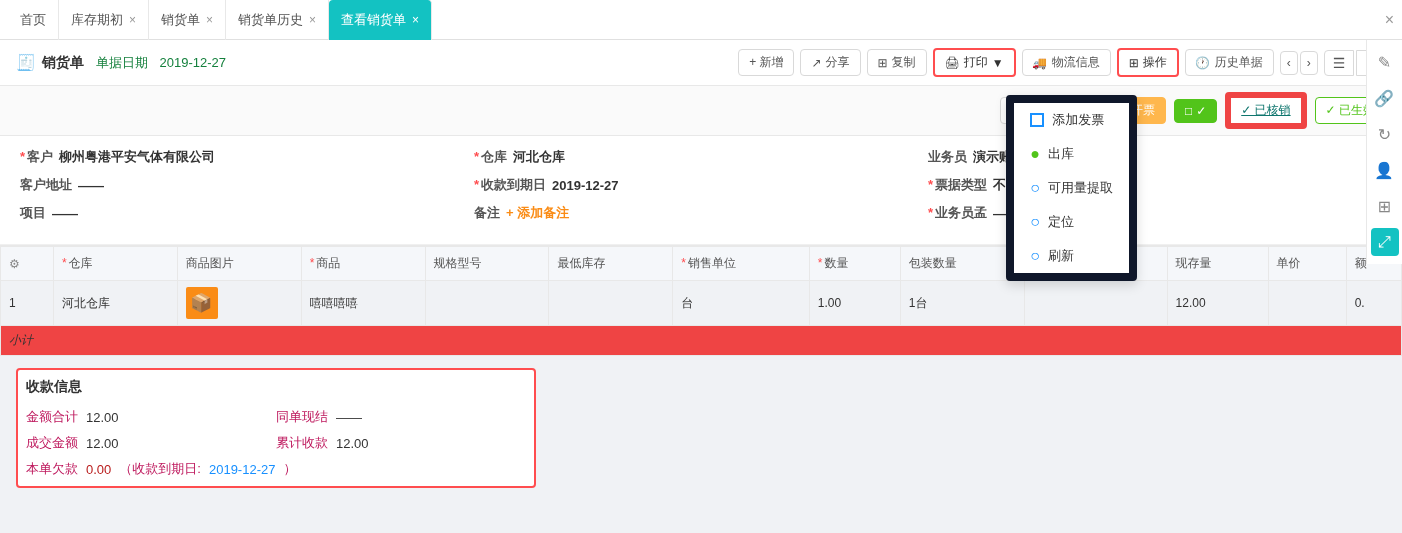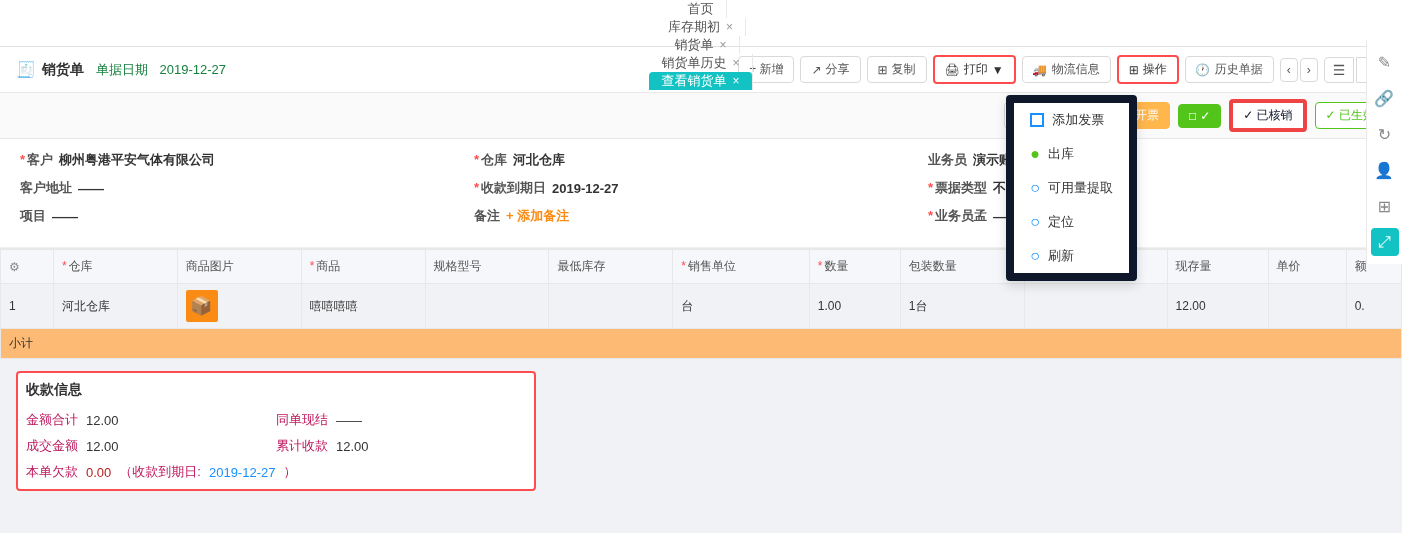--- a/index.html
+++ b/index.html
@@ -2,21 +2,21 @@
 <html><head>
   <meta charset="utf-8">
   <style>
     * { box-sizing: border-box; margin: 0; padding: 0; }
     body { font-family: 'Microsoft YaHei', Arial, sans-serif; font-size: 13px; background: #f0f2f5; color: #333; }
 
     
     .tab-bar {
       display: flex; align-items: center; background: #fff;
       border-bottom: 1px solid #e0e0e0; padding: 0 8px;
-      height: 47px; position: relative; flex-direction: column;
+      height: 40px; position: relative;
     }
     .tab-item {
       display: flex; align-items: center; padding: 0 12px;
       height: 40px; cursor: pointer; font-size: 13px;
       border-right: 1px solid #e8e8e8; color: #555;
       white-space: nowrap;
     }
     .tab-item .close-btn {
       margin-left: 6px; color: #999; font-size: 12px; cursor: pointer;
     }
@@ -50,21 +50,21 @@
       border-radius: 4px; background: #fff; cursor: pointer;
       font-size: 12px; color: #555; white-space: nowrap;
     }
     .action-btn.highlight-red {
       border: 2px solid #ff4d4f; color: #333;
     }
     .status-btn {
       padding: 4px 10px; border-radius: 4px; font-size: 12px;
       cursor: pointer; white-space: nowrap;
     }
-    .status-btn.sold { background: #fff; border: 4px solid #ef4444; color: #0f172a; }
+    .status-btn.sold { background: #fff; border: 6px solid #ef4444; color: #0f766e; text-decoration: underline; }
     .status-btn.effective { background: #fff; border: 1px solid #52c41a; color: #52c41a; }
     .nav-arrows { display: flex; gap: 2px; }
     .nav-arrow {
       padding: 4px 6px; border: 1px solid #d9d9d9; border-radius: 4px;
       cursor: pointer; font-size: 12px; color: #555;
     }
     .view-toggle { display: flex; gap: 2px; }
     .view-btn {
       padding: 4px 8px; border: 1px solid #d9d9d9;
       cursor: pointer; font-size: 14px; color: #555;
@@ -124,21 +124,21 @@
     }
     th {
       padding: 8px 8px; border: 1px solid #e8e8e8;
       text-align: left; font-weight: 500; color: #555;
       white-space: nowrap;
     }
     td {
       padding: 6px 8px; border: 1px solid #e8e8e8;
       font-size: 12px;
     }
-    tr.subtotal-row td { background: #fdba74; }
+    tr.subtotal-row td { background: #ef4444; font-style: italic; }
     .gear-icon { color: #888; }
     .required-col::before { content: '*'; color: #ff4d4f; margin-right: 2px; }
 
     
     .product-thumb {
       width: 32px; height: 32px; background: #fa8c16;
       display: flex; align-items: center; justify-content: center;
       font-size: 18px; color: #fff; border-radius: 2px;
     }
 

